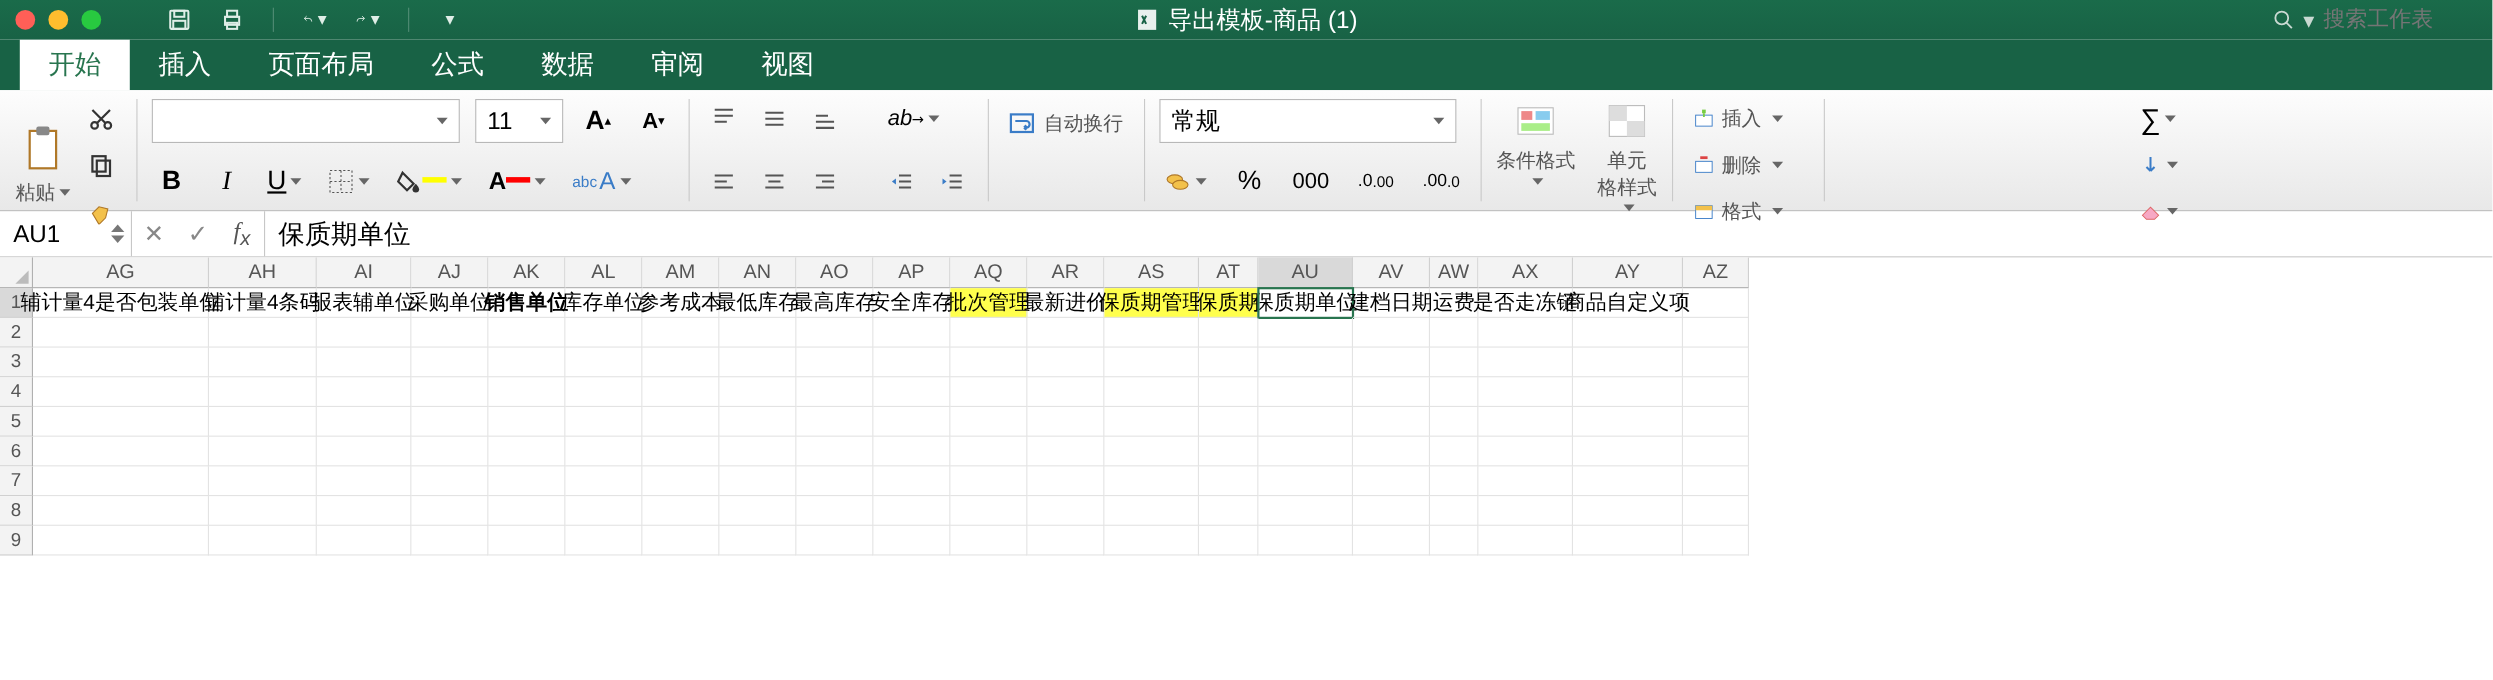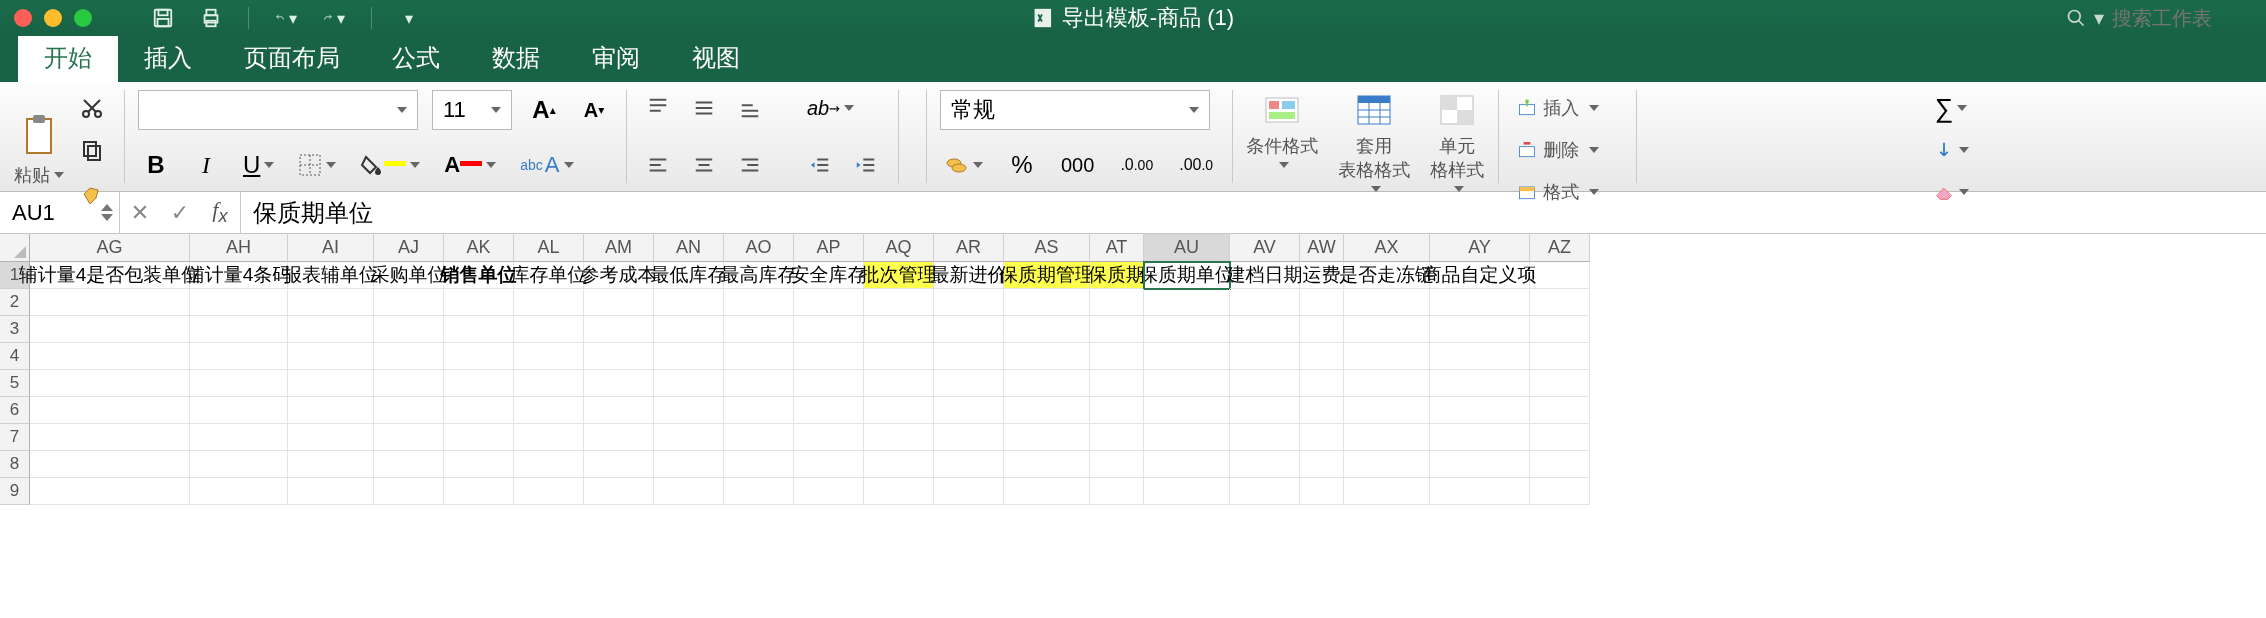--- a/index.html
+++ b/index.html
@@ -274,20 +274,29 @@
       <button class="btn">
           <svg width="22" height="22" viewBox="0 0 24 24" stroke="#555" stroke-width="2" fill="none">
             <path d="M9 6h12M9 12h12M9 18h12"></path>
             <path d="M2 9l4 3-4 3z" fill="#3a7cc7" stroke="none"></path>
           </svg>
         </button>
     </div>
   </div>
 
   <div class="group">
+    <div class="row" style="height:44px">
+      <button class="btn" style="gap:8px">
+          <svg width="24" height="24" viewBox="0 0 24 24" stroke="#3a7cc7" stroke-width="2" fill="none">
+            <rect x="2" y="4" width="20" height="16"></rect>
+            <path d="M6 10h10a3 3 0 010 6h-2m0 0l2-2m-2 2l2 2"></path>
+          </svg>
+          <span class="lbl">自动换行</span>
+        </button>
+    </div>
   </div>
 
   <div class="group">
     <div class="row">
       <div class="combo" style="width:270px">
           <span>常规</span>
           <span class="dd" style="margin-left:auto"></span>
         </div>
     </div>
     <div class="row" style="gap:16px">
@@ -320,30 +329,20 @@
   <div class="group">
     <div class="row" style="gap:20px;align-items:flex-start;height:100%">
       <div class="big-col">
         <svg width="40" height="40" viewBox="0 0 40 40">
             <rect x="4" y="8" width="32" height="24" fill="#fff" stroke="#bbb"></rect>
             <rect x="7" y="11" width="10" height="8" fill="#e88"></rect>
             <rect x="20" y="11" width="13" height="8" fill="#8ce"></rect>
             <rect x="7" y="22" width="26" height="7" fill="#ae8"></rect>
           </svg>
         <span class="lbl">条件格式</span>
-          <span class="dd"></span>
-      </div>
-      <div class="big-col">
-        <svg width="40" height="40" viewBox="0 0 40 40">
-            <rect x="4" y="6" width="32" height="28" fill="#fff" stroke="#3a7cc7"></rect>
-            <rect x="4" y="6" width="32" height="7" fill="#3a7cc7"></rect>
-            <path d="M4 20h32M4 27h32M15 6v28M26 6v28" stroke="#3a7cc7"></path>
-          </svg>
-        <span class="lbl" style="white-space:pre;text-align:center">套用
-表格格式</span>
           <span class="dd"></span>
       </div>
       <div class="big-col">
         <svg width="40" height="40" viewBox="0 0 40 40">
             <rect x="4" y="6" width="32" height="28" fill="#fff" stroke="#bbb"></rect>
             <rect x="4" y="6" width="16" height="14" fill="#ddd"></rect>
             <rect x="20" y="20" width="16" height="14" fill="#ddd"></rect>
           </svg>
         <span class="lbl" style="white-space:pre;text-align:center">单元
 格样式</span>

